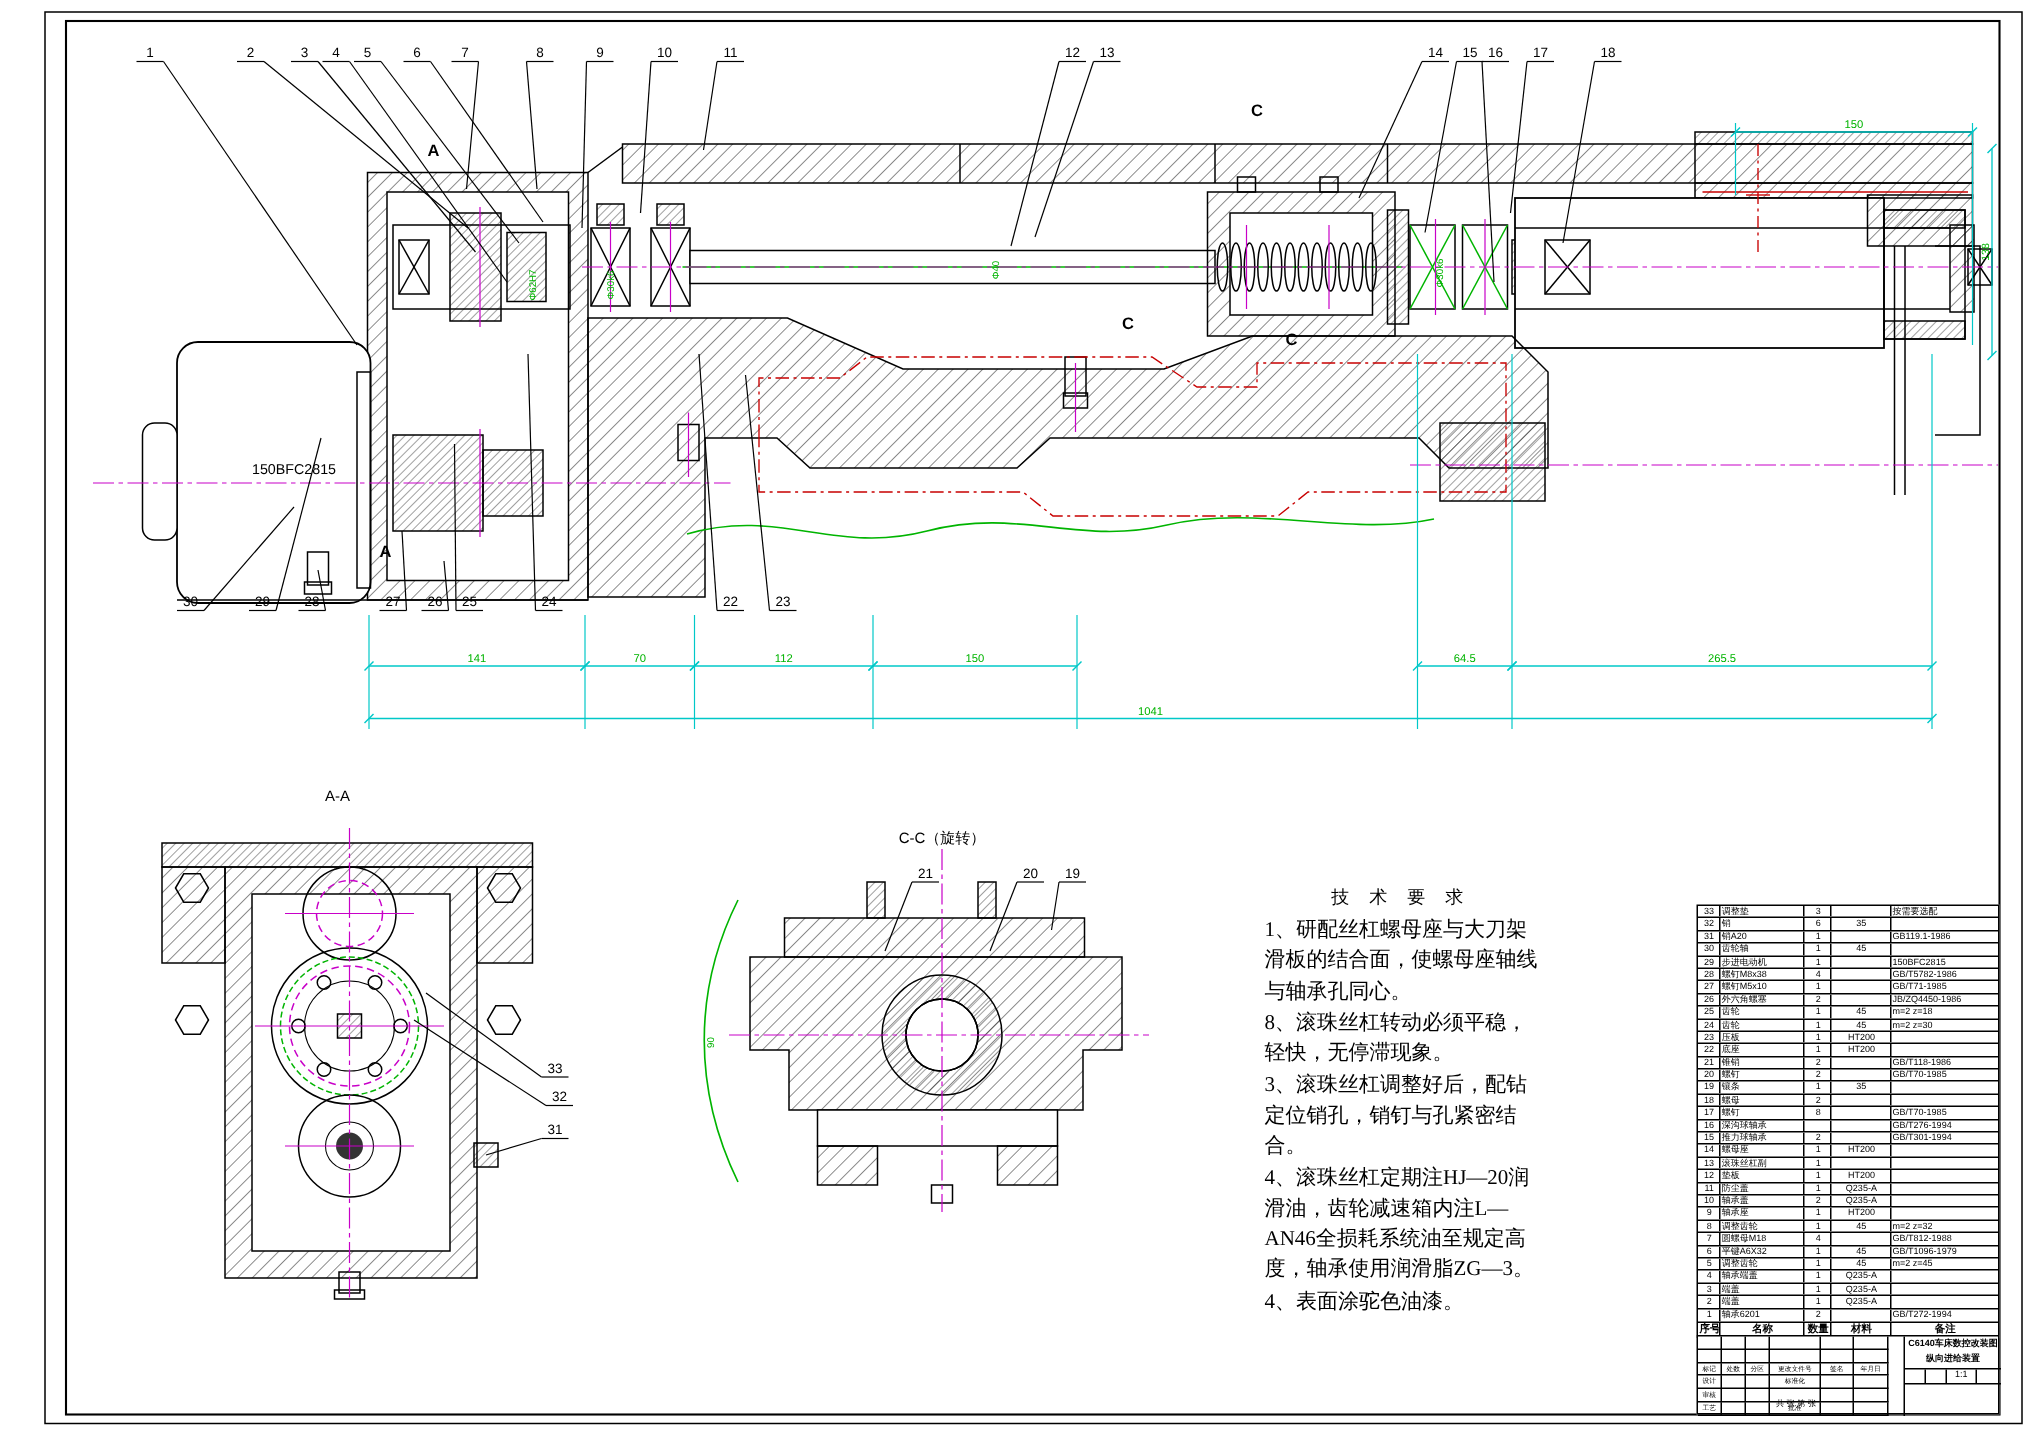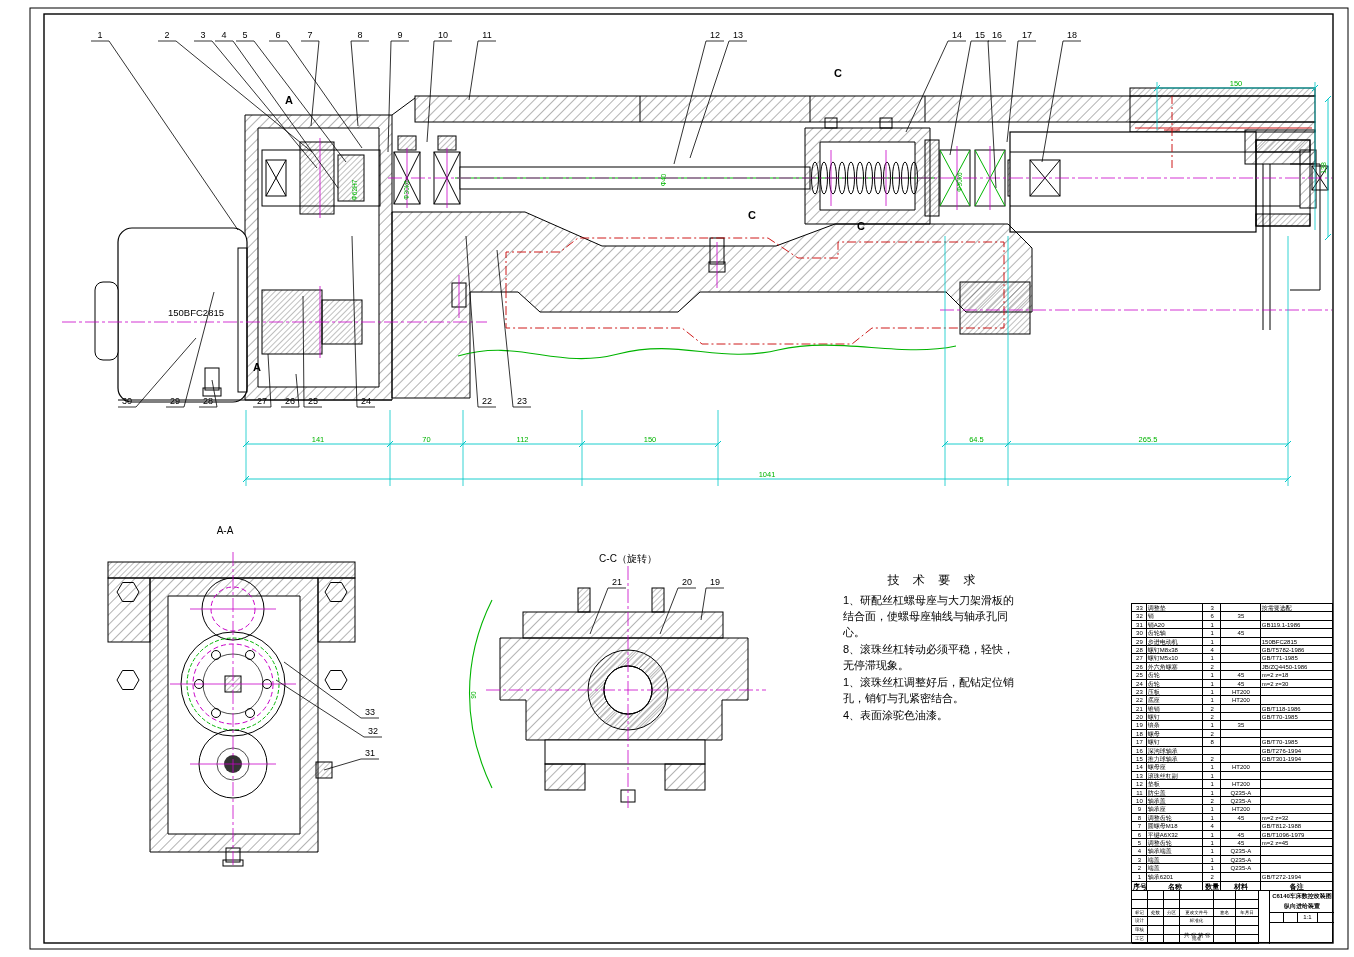--- a/index.html
+++ b/index.html
@@ -1,23 +1,23 @@
 <!DOCTYPE html>
 <html><head>
 <meta charset="utf-8">
 <style>
   html,body{margin:0;padding:0;background:#fff;}
   .sheet{position:relative;width:1354px;height:957px;background:#fff;overflow:hidden;
          font-family:"Liberation Sans",sans-serif;}
   svg{position:absolute;left:0;top:0;}
   svg text{font-family:"Liberation Sans","DejaVu Sans",sans-serif;}
   
-  .tech{position:absolute;left:843px;top:572px;width:182px;color:#000;}
+  .tech{position:absolute;left:843px;top:590px;width:182px;color:#000;}
   .tech-title{font-size:12px;letter-spacing:5px;text-align:center;margin-bottom:4px;}
-  .tr-item{font-size:11px;line-height:1.45;margin-bottom:1px;}
+  .tr-item{font-size:14px;line-height:1.45;margin-bottom:1px;font-family:Liberation Serif, serif;}
   
   .bom{position:absolute;left:1131px;top:603px;width:202px;border:1px solid #000;box-sizing:border-box;background:#fff;}
   .bom-row{display:flex;height:8.4px;border-bottom:0.5px solid #000;box-sizing:border-box;overflow:hidden;}
   .bom-row:last-child{border-bottom:none;}
   .bom-cell{font-size:6px;line-height:8px;border-right:0.5px solid #000;box-sizing:border-box;
             overflow:hidden;white-space:nowrap;padding-left:1px;}
   .bom-cell:last-child{border-right:none;}
   .c0{width:15px;text-align:center;} .c1{width:57px;} .c2{width:18px;text-align:center;}
   .c3{width:40px;text-align:center;} .c4{width:72px;}
   .bom-head{height:10px;border-top:1px solid #000;}
@@ -518,21 +518,22 @@
         <text x="962" y="182" text-anchor="middle" font-size="6.5" fill="#00b400" transform="rotate(-90 962 182)">Φ30k6</text>
         <text x="476" y="695" text-anchor="middle" font-size="6.5" fill="#00b400" transform="rotate(-90 476 695)">90</text>
       </g>
 </svg>
 
 <div class="tech">
   <div class="tech-title">技 术 要 求</div>
   <div id="tech-items">
         <div class="tr-item">1、研配丝杠螺母座与大刀架滑板的结合面，使螺母座轴线与轴承孔同心。</div>
         <div class="tr-item">8、滚珠丝杠转动必须平稳，轻快，无停滞现象。</div>
-        <div class="tr-item">1、滚珠丝杠调整好后，配钻定位销孔，销钉与孔紧密结合。</div>
+        <div class="tr-item">3、滚珠丝杠调整好后，配钻定位销孔，销钉与孔紧密结合。</div>
+        <div class="tr-item">4、滚珠丝杠定期注HJ—20润滑油，齿轮减速箱内注L—AN46全损耗系统油至规定高度，轴承使用润滑脂ZG—3。</div>
         <div class="tr-item">4、表面涂驼色油漆。</div>
       </div>
 </div>
 
 <div class="bom">
   <div id="bom-rows">
         <div class="bom-row">
           <div class="bom-cell c0">33</div>
           <div class="bom-cell c1">调整垫</div>
           <div class="bom-cell c2">3</div>

